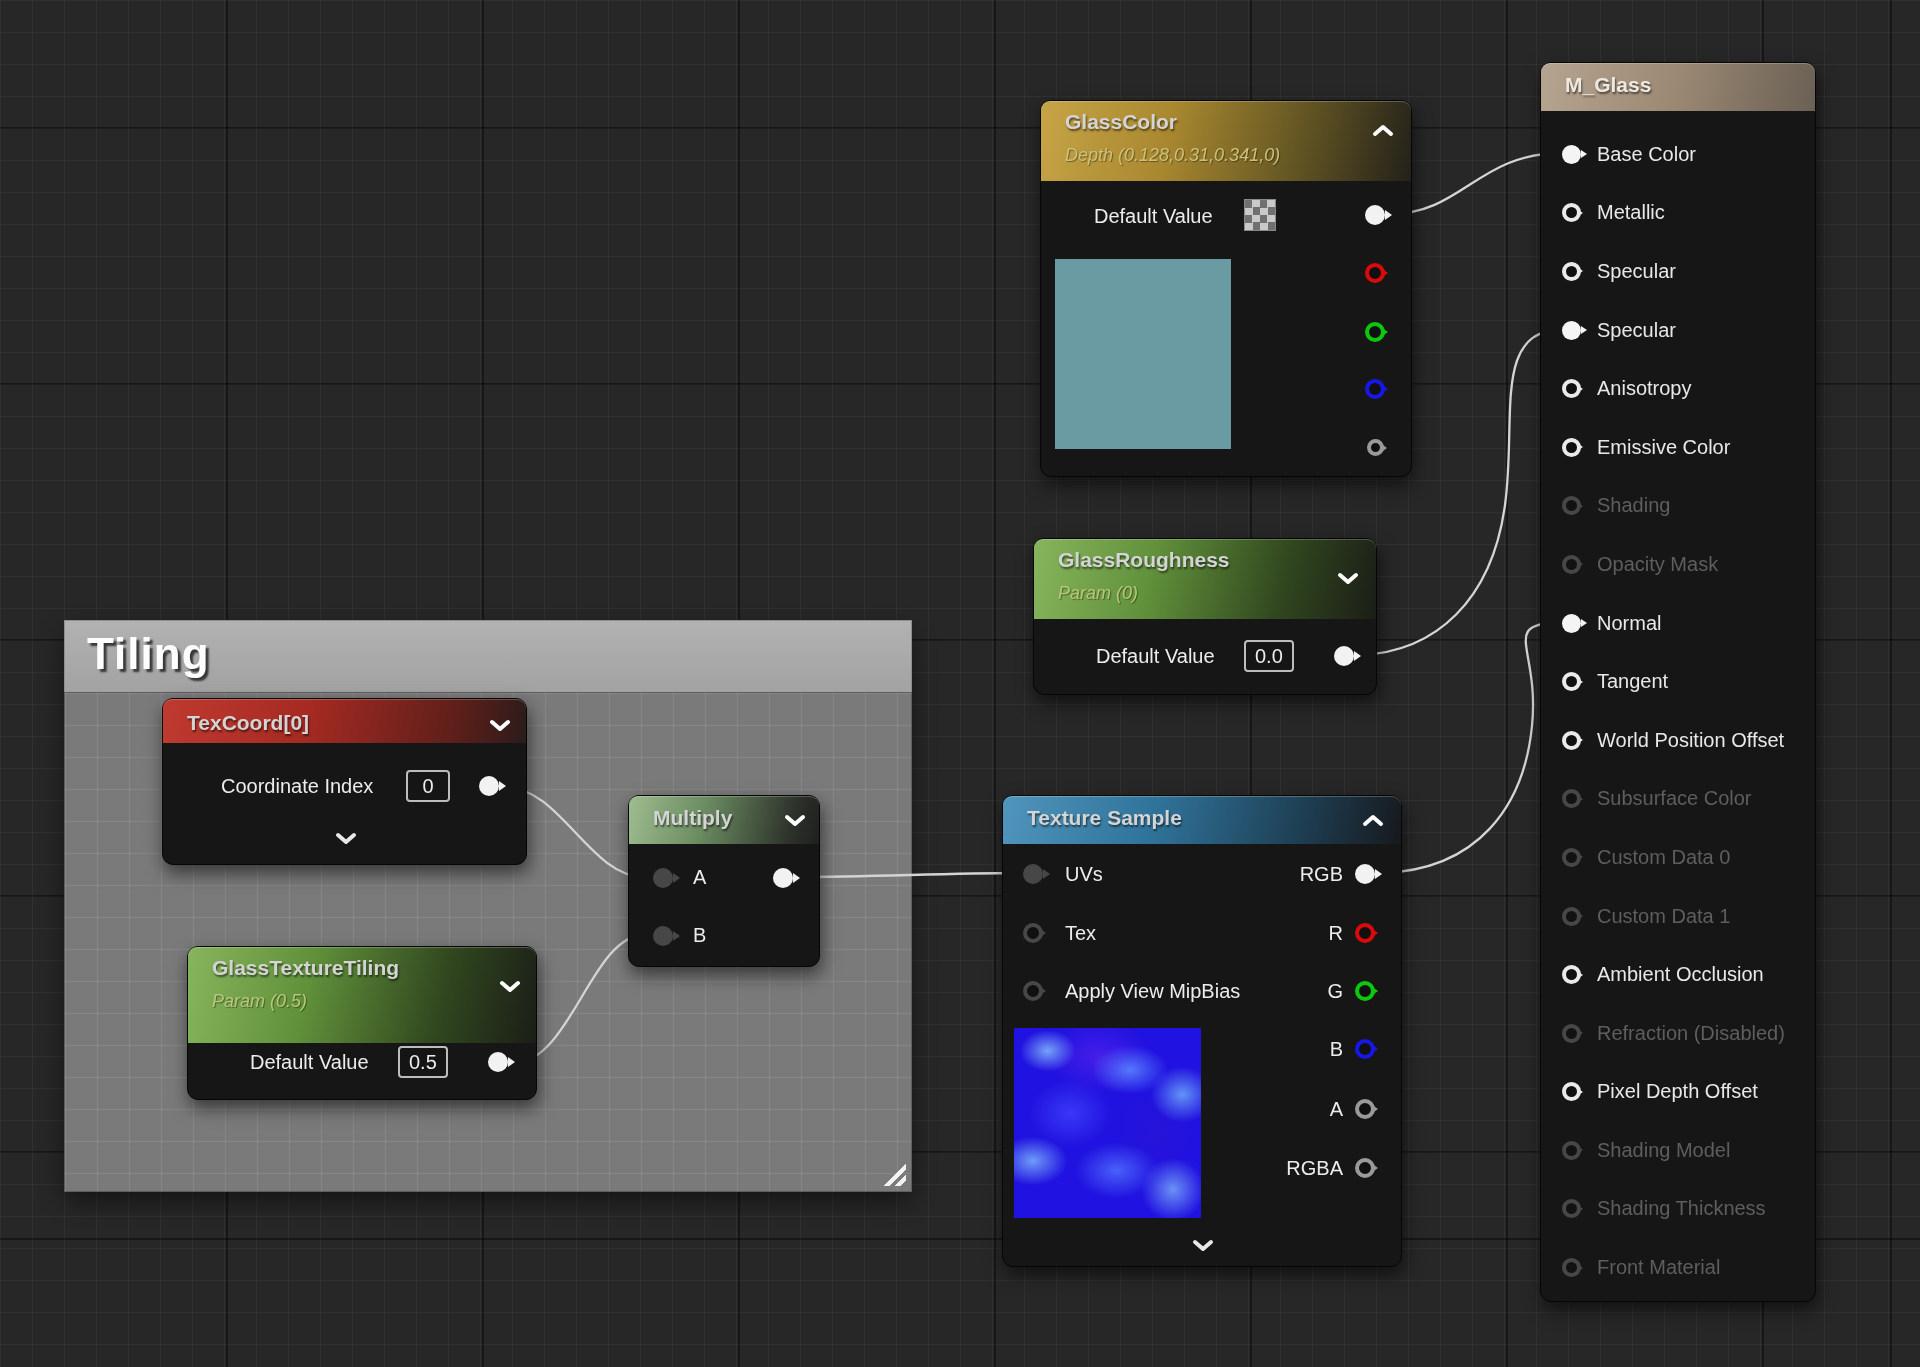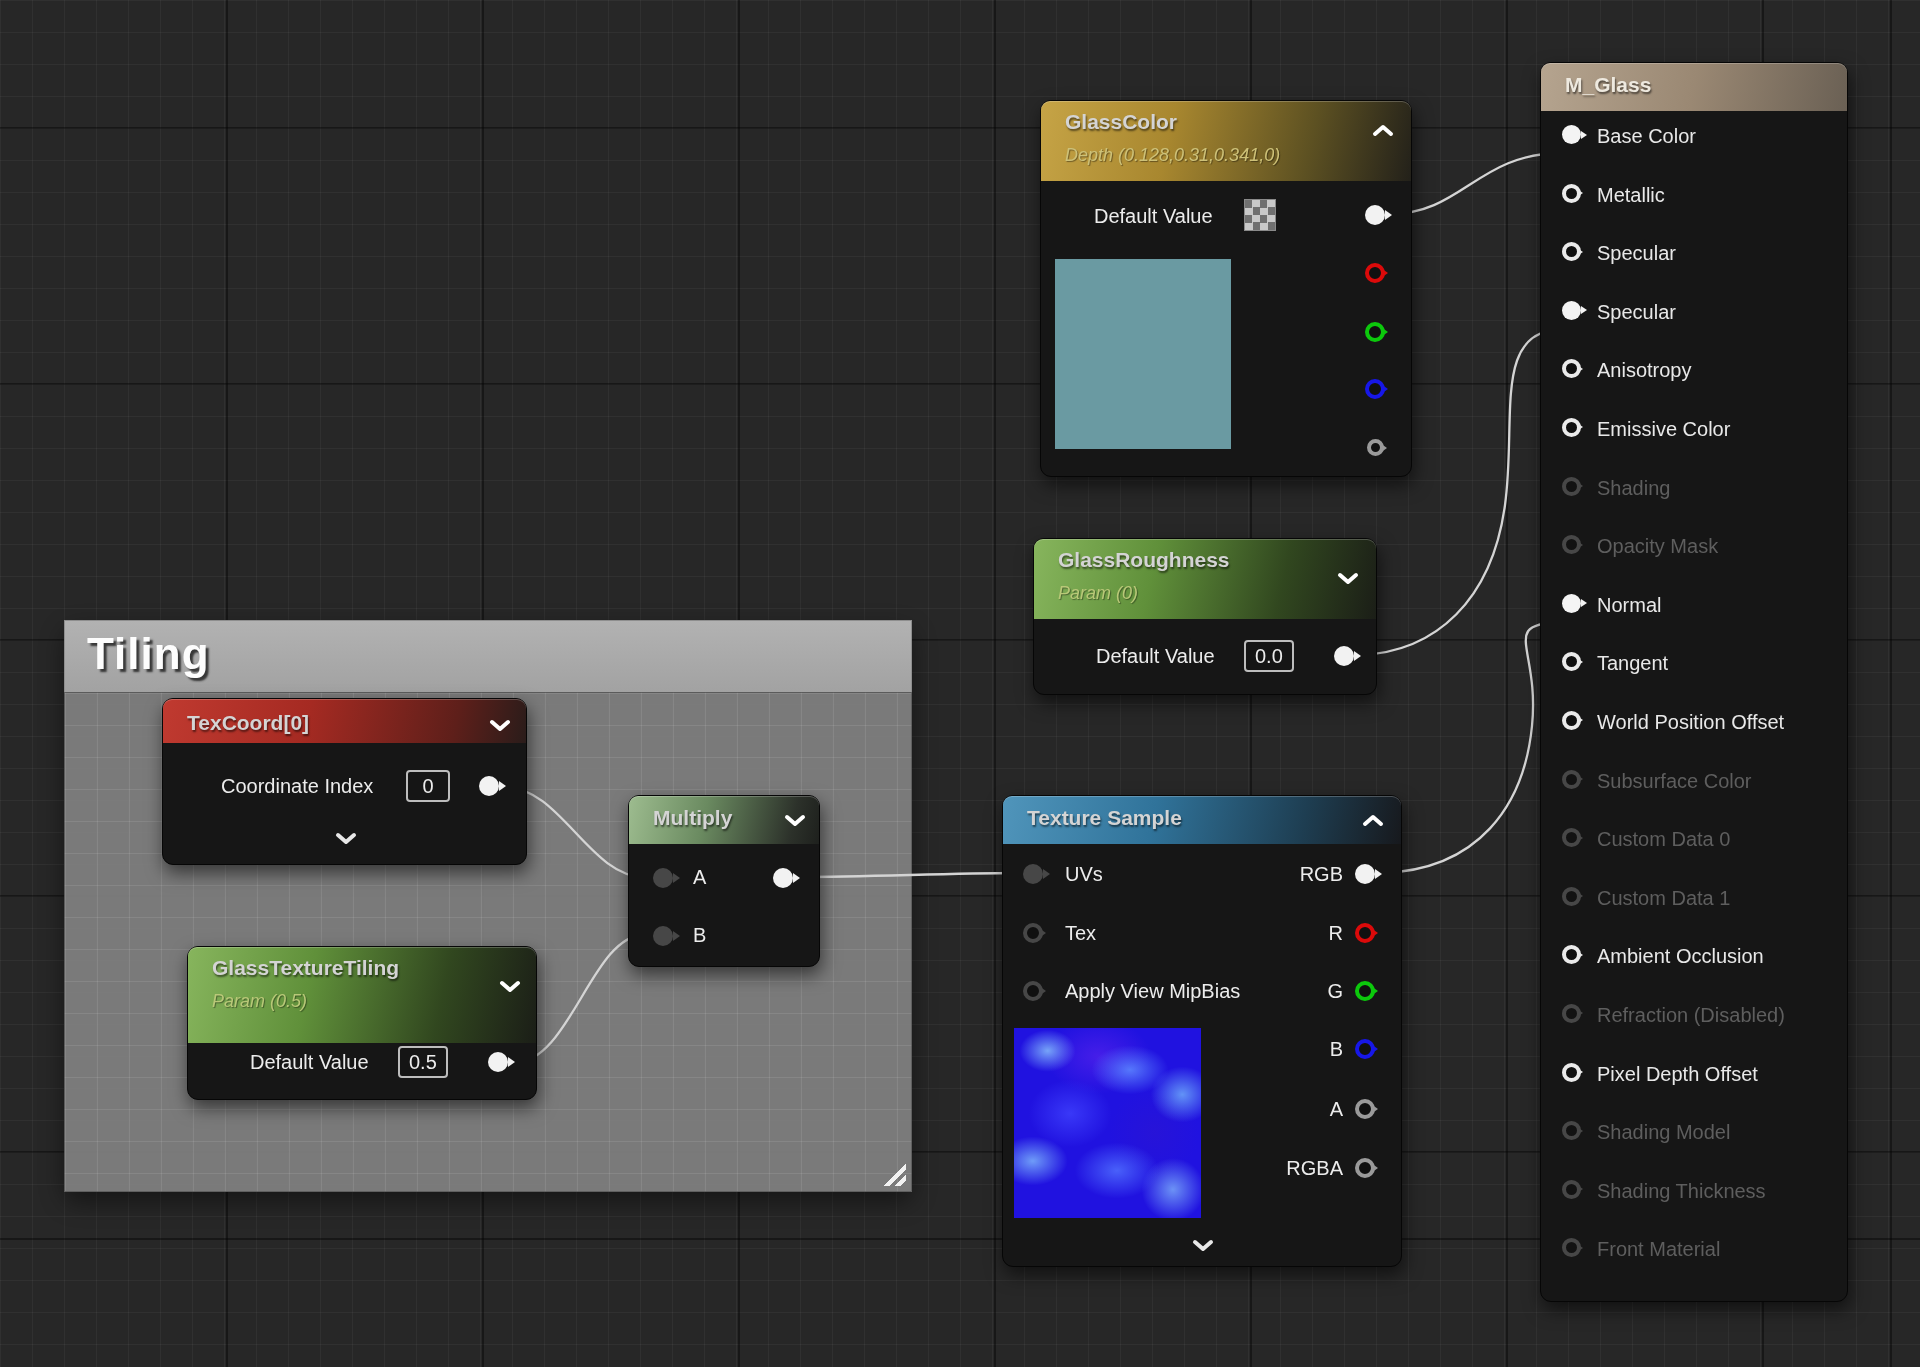--- a/index.html
+++ b/index.html
@@ -56,21 +56,21 @@
   
   .pin{position:absolute;width:20px;height:20px;border-radius:50%;box-sizing:border-box;}
   .pin::after{content:"";position:absolute;left:100%;top:50%;transform:translateY(-50%);
     border-top:5px solid transparent;border-bottom:5px solid transparent;
     border-left:7px solid currentColor;}
   .fill{background:currentColor;}
   .ring{border:4.5px solid currentColor;background:#101010;}
   .c-white{color:#f2f2f2;} .c-red{color:#db0a0a;} .c-green{color:#0cc80c;}
   .c-blue{color:#1717e8;} .c-gray{color:#9a9a9a;} .c-dark{color:#474747;}
   
-  .mrow{display:flex;height:58.6px;padding-left:21px;gap:16px;}
+  .mrow{display:flex;align-items:center;height:58.6px;padding-left:21px;gap:16px;}
   .mpin{position:relative;width:19px;height:19px;border-radius:50%;box-sizing:border-box;flex:0 0 auto;}
   .mpin::after{content:"";position:absolute;left:100%;top:50%;transform:translateY(-50%);
     border-top:4px solid transparent;border-bottom:4px solid transparent;border-left:6px solid currentColor;}
   .mrow.en .mpin{border:4.5px solid #eaeaea;color:#eaeaea;background:#101010;}
   .mrow.con .mpin{background:#f4f4f4;color:#f4f4f4;}
   .mrow.dis .mpin{border:4.5px solid #787878;color:#787878;background:#101010;opacity:.5;}
   .mrow .mlbl{font-size:20px;color:#e8e8e8;}
   .mrow.dis .mlbl{color:#5e5e5e;}
   
   .ts-in{position:absolute;left:20px;display:flex;align-items:center;gap:22px;height:24px;}
@@ -231,21 +231,21 @@
   <div class="ts-out" style="top:360px;">
     <span class="lbl">RGBA</span>
     <span class="rpin ring c-gray"></span>
   </div>
   <div class="abs tex-preview" style="left:11px;top:232px;width:187px;height:190px;"></div>
   <svg class="chev" style="left:188px;top:442px;" width="24" height="15" viewBox="0 0 24 15">
       <polyline points="4,4 12,11 20,4" stroke="#e8e8e8" stroke-width="4" fill="none" stroke-linecap="round" stroke-linejoin="round"></polyline>
     </svg>
 </div>
 
-<div class="node" style="left:1540px;top:62px;width:308px;height:1240px;">
+<div class="node" style="left:1540px;top:62px;width:276px;height:1240px;">
   <div class="hdr hdr-tan" style="height:48px;">
     <span class="ttl ttl-tan" style="top:10px;">M_Glass</span>
   </div>
   <div style="padding-top:14px;">
     <div class="mrow con">
         <span class="mpin"></span>
         <span class="mlbl">Base Color</span>
       </div>
     <div class="mrow en">
         <span class="mpin"></span>

